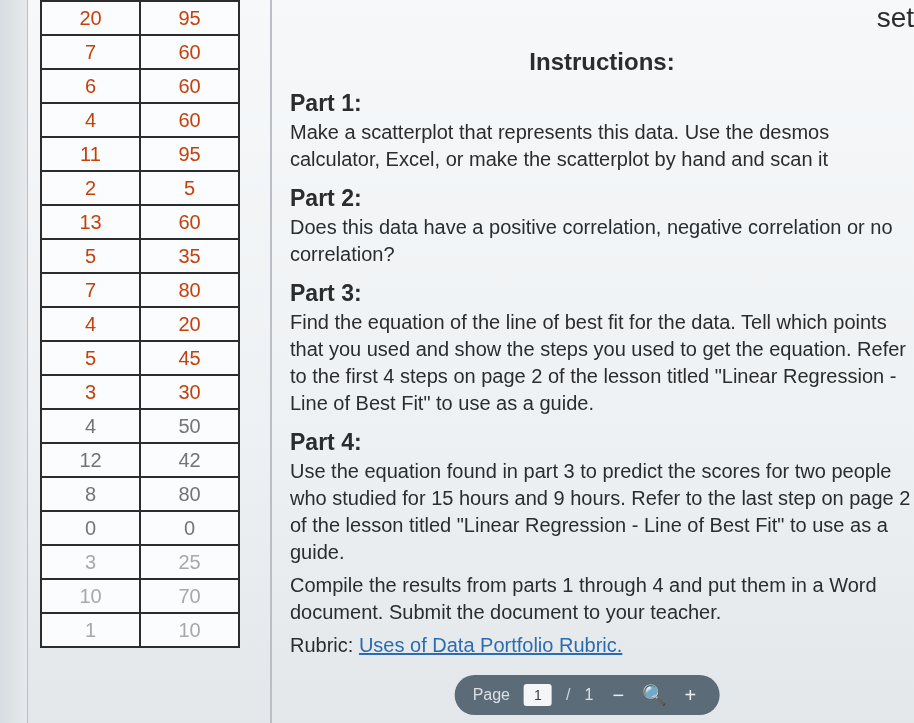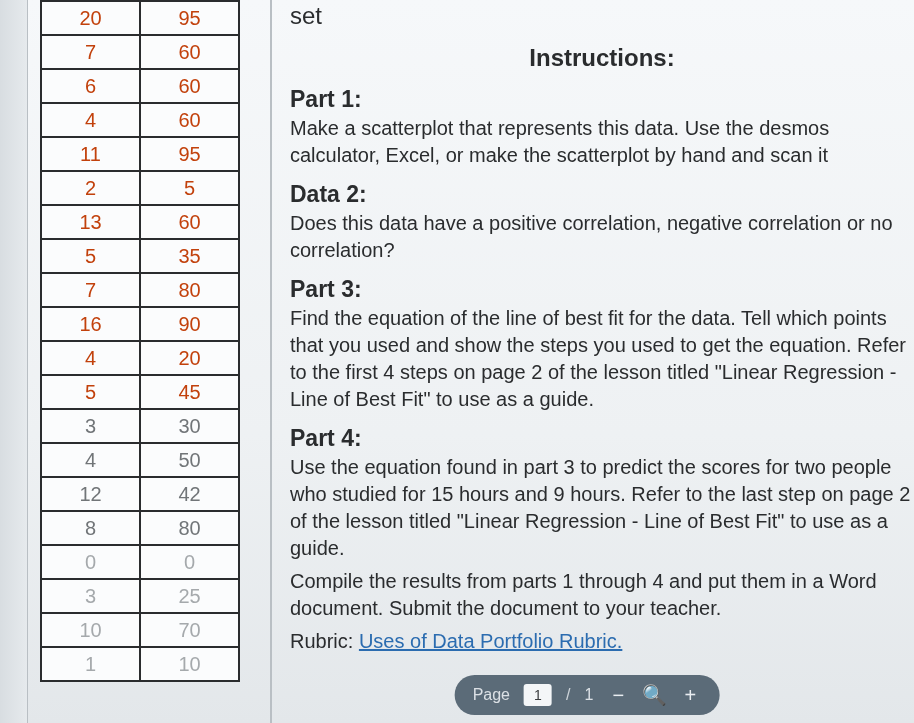--- a/index.html
+++ b/index.html
@@ -52,22 +52,22 @@
     position: relative;
     overflow: hidden;
   }
   .divider {
     position: absolute;
     left: 10px; top: 0; bottom: 0;
     width: 2px;
     background: #b9bfc4;
   }
   .set-line {
-    text-align: left;
-    font-size: 24px;
+    text-align: right;
+    font-size: 28px;
     margin: 2px 0 14px 0;
   }
   .instr-title {
     text-align: center;
     font-size: 24px;
     font-weight: 700;
     margin: 0 0 14px 0;
   }
   .part-heading {
     font-size: 23px;
@@ -155,24 +155,20 @@
           </tr>
           <tr>
             <td>5</td>
             <td>35</td>
           </tr>
           <tr>
             <td>7</td>
             <td>80</td>
           </tr>
           <tr>
-            <td>16</td>
-            <td>90</td>
-          </tr>
-          <tr>
             <td>4</td>
             <td>20</td>
           </tr>
           <tr>
             <td>5</td>
             <td>45</td>
           </tr>
           <tr>
             <td>3</td>
             <td>30</td>
@@ -212,21 +208,21 @@
   <div class="right-col">
     <div class="divider"></div>
 
     <div class="set-line">set</div>
 
     <div class="instr-title">Instructions:</div>
 
     <div class="part-heading">Part 1:</div>
     <div class="part-body">Make a scatterplot that represents this data. Use the desmos calculator, Excel, or make the scatterplot by hand and scan it</div>
 
-    <div class="part-heading">Data 2:</div>
+    <div class="part-heading">Part 2:</div>
     <div class="part-body">Does this data have a positive correlation, negative correlation or no correlation?</div>
 
     <div class="part-heading">Part 3:</div>
     <div class="part-body">Find the equation of the line of best fit for the data. Tell which points that you used and show the steps you used to get the equation. Refer to the first 4 steps on page 2 of the lesson titled "Linear Regression -Line of Best Fit" to use as a guide.</div>
 
     <div class="part-heading">Part 4:</div>
     <div class="part-body">Use the equation found in part 3 to predict the scores for two people who studied for 15 hours and 9 hours. Refer to the last step on page 2 of the lesson titled "Linear Regression - Line of Best Fit" to use as a guide.</div>
     <div class="part-body">Compile the results from parts 1 through 4 and put them in a Word document. Submit the document to your teacher.</div>
     <div class="part-body">
       <span>Rubric:  </span><a href="#" class="rubric-link">Uses of Data Portfolio Rubric.</a>

